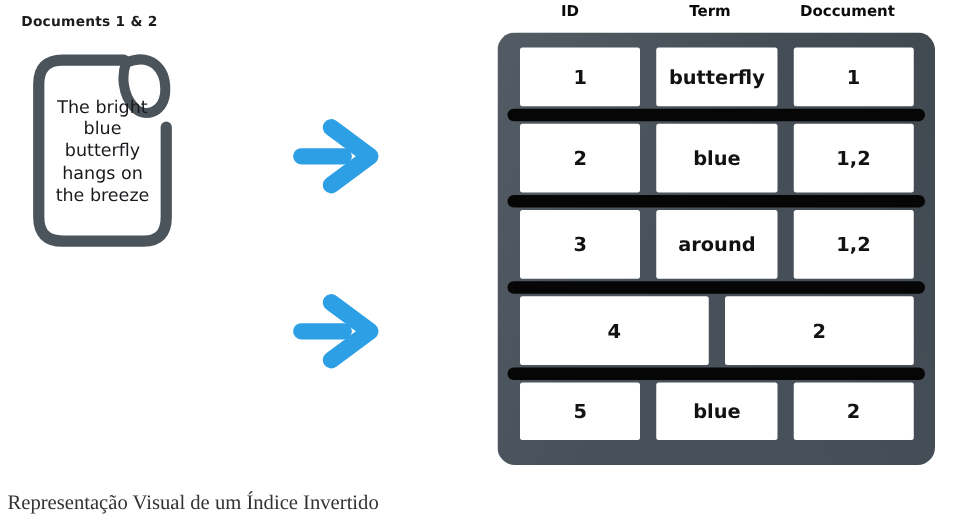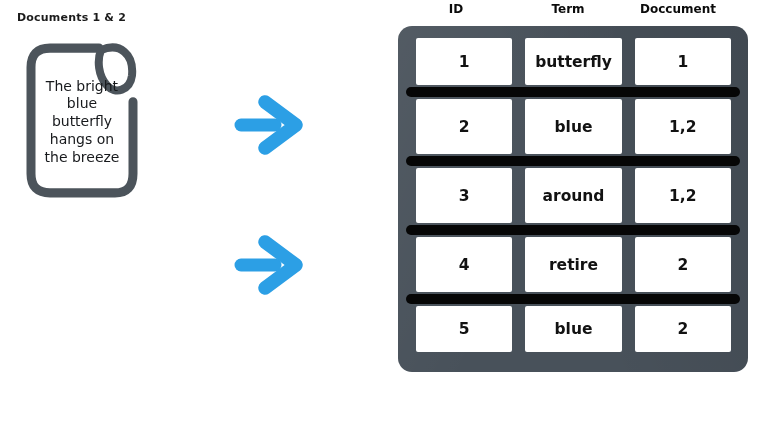--- a/index.html
+++ b/index.html
@@ -121,27 +121,27 @@
 
     <div class="trow r3">
       <div class="cell">3</div>
       <div class="cell">around</div>
       <div class="cell">1,2</div>
     </div>
     <div class="bar"></div>
 
     <div class="trow r4">
       <div class="cell">4</div>
-      <div class="cell">retire</div>
       <div class="cell">2</div>
     </div>
     <div class="bar"></div>
 
     <div class="trow r5">
       <div class="cell">5</div>
       <div class="cell">blue</div>
       <div class="cell">2</div>
     </div>
 
   </div>
 
+  <div class="caption">Representação Visual de um Índice Invertido</div>
 
 </div>
 
 </body></html>

